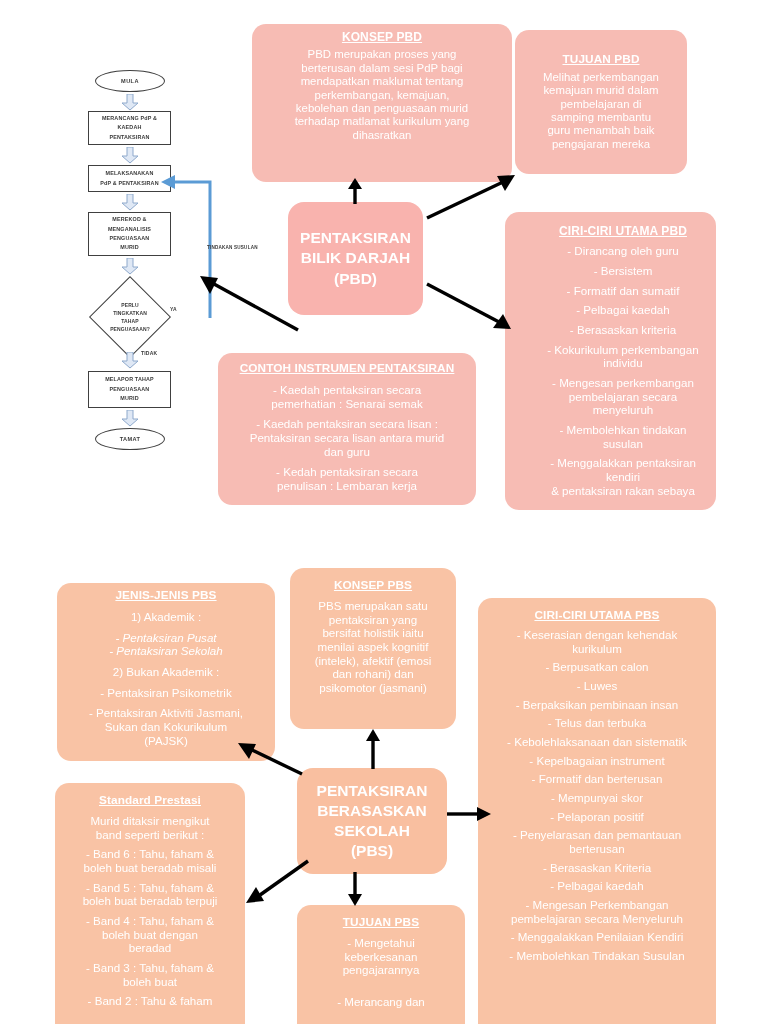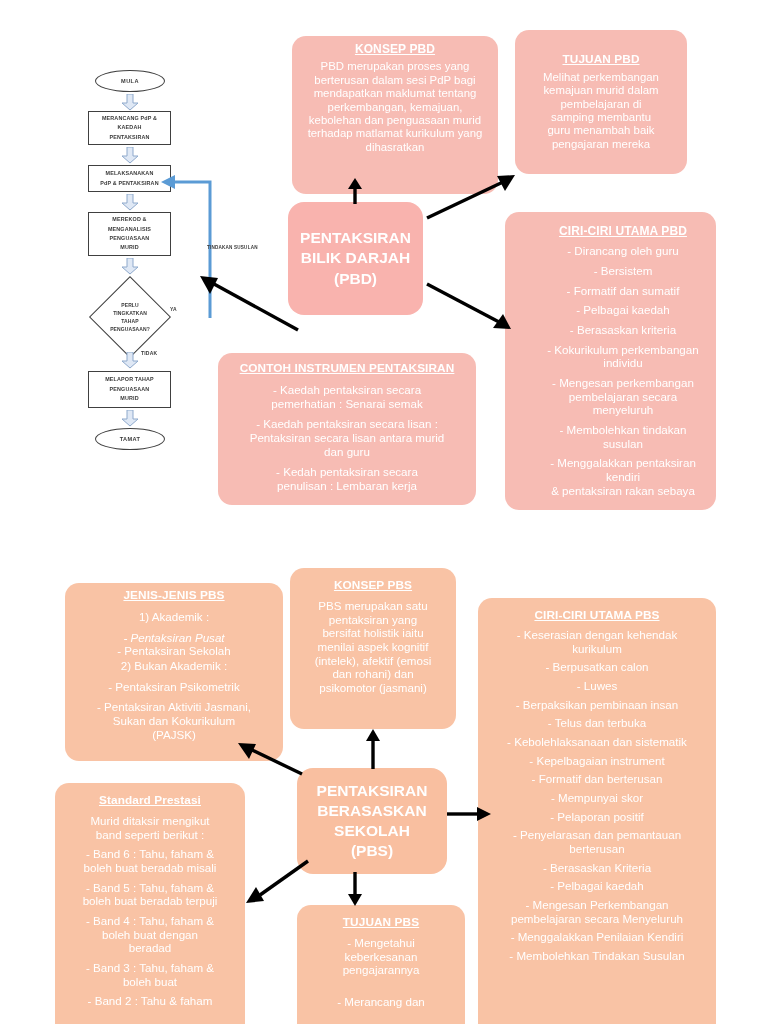--- a/index.html
+++ b/index.html
@@ -209,21 +209,21 @@
   </div>
 
   <div class="fc-label tiny" style="left:207px; top:245px;">TINDAKAN SUSULAN</div>
 
   <div class="hub pbd" style="left:288px; top:202px; width:135px; height:113px;">
     <span>PENTAKSIRAN</span>
     <span>BILIK DARJAH</span>
     <span>(PBD)</span>
   </div>
 
-  <div class="card pbd" style="left:252px; top:36px; width:206px; height:158px; font-size:11.4px;margin-left:40px;">
+  <div class="card pbd" style="left:252px; top:24px; width:260px; height:158px; font-size:11.4px;">
     <span class="title" style="font-size:12px;">KONSEP PBD</span>
     <span class="line">PBD merupakan proses yang</span>
     <span class="line">berterusan dalam sesi PdP bagi</span>
     <span class="line">mendapatkan maklumat tentang</span>
     <span class="line">perkembangan, kemajuan,</span>
     <span class="line">kebolehan dan penguasaan murid</span>
     <span class="line">terhadap matlamat kurikulum yang</span>
     <span class="line">dihasratkan</span>
   </div>
 
@@ -316,29 +316,29 @@
     </svg>
   </div>
 
   <div class="hub pbs" style="left:297px; top:768px; width:150px; height:106px;">
     <span>PENTAKSIRAN</span>
     <span>BERASASKAN</span>
     <span>SEKOLAH</span>
     <span>(PBS)</span>
   </div>
 
-  <div class="card pbs" style="left:65px; top:583px; width:218px; height:178px; font-size:11.6px; ">
+  <div class="card pbs" style="left:57px; top:583px; width:218px; height:178px; font-size:11.6px; ">
     <span class="title" style="font-size:11.8px; margin-bottom:7px;">JENIS-JENIS PBS</span>
     <div style="margin-bottom:7px;">
       <span class="line">1) Akademik :</span>
     </div>
     <div style="font-style:italic;">
       <span class="line">- Pentaksiran Pusat</span>
     </div>
-    <div style="margin-bottom:1px;">
+    <div style="margin-bottom:7px;font-style:italic;">
       <span class="line">- Pentaksiran Sekolah</span>
     </div>
     <div style="margin-bottom:7px;">
       <span class="line">2) Bukan Akademik :</span>
     </div>
     <div style="margin-bottom:7px;">
       <span class="line">- Pentaksiran Psikometrik</span>
     </div>
     <div>
       <span class="line">- Pentaksiran Aktiviti Jasmani,</span>

